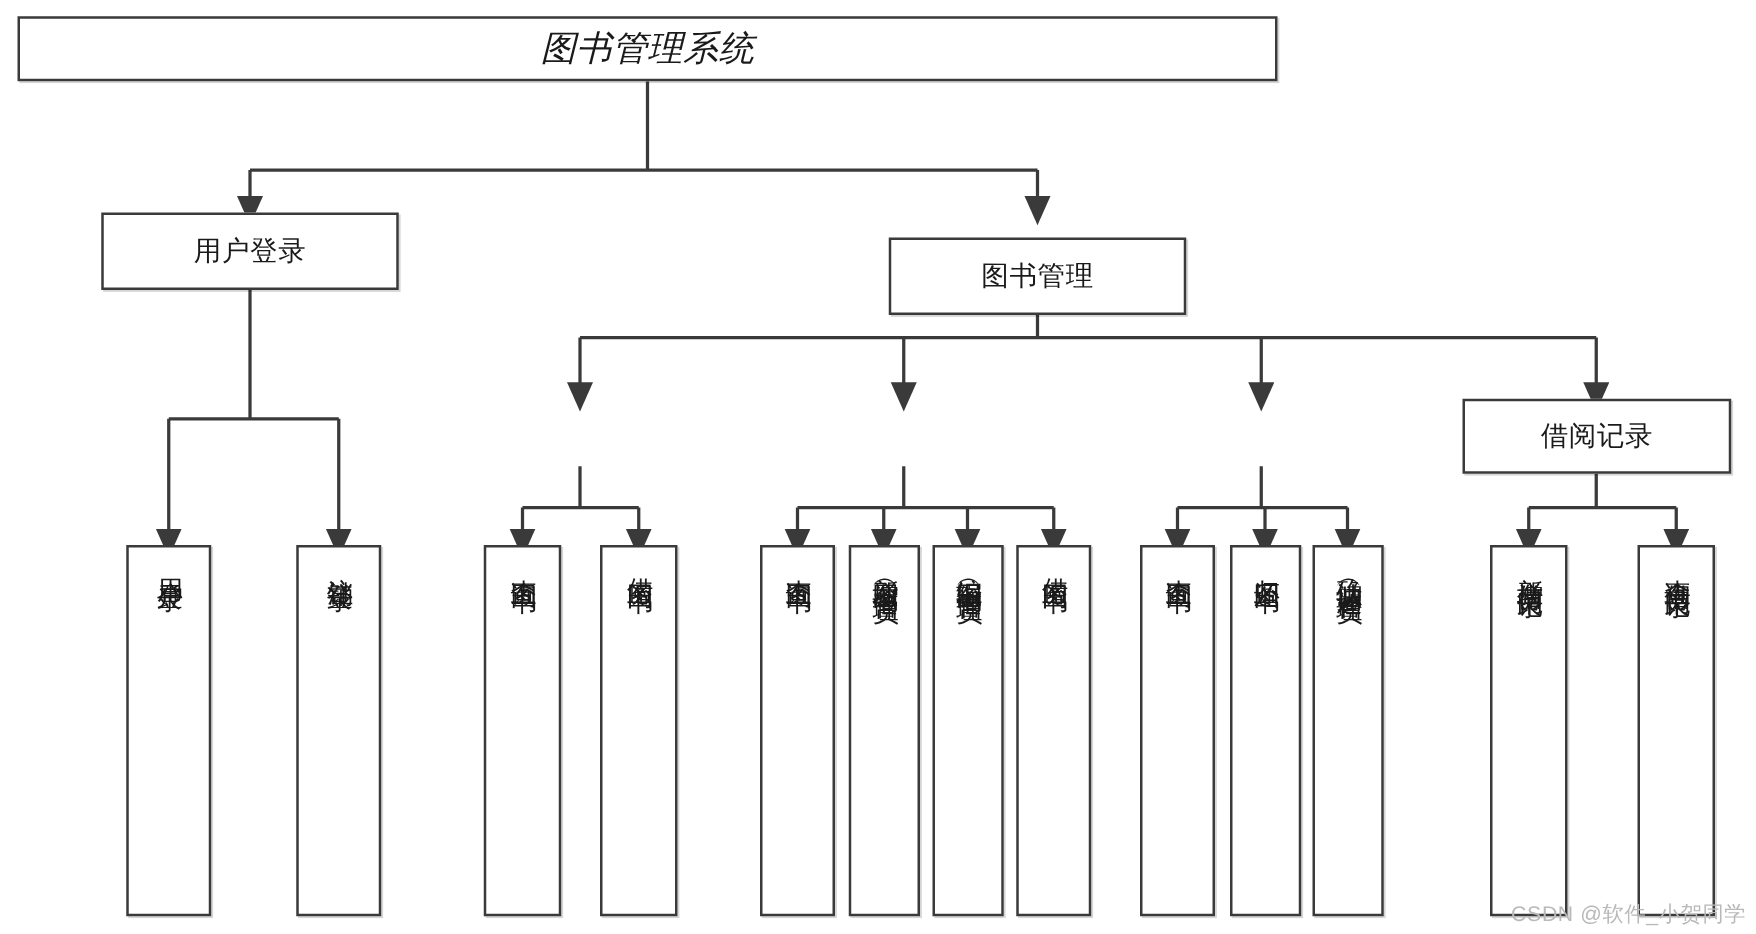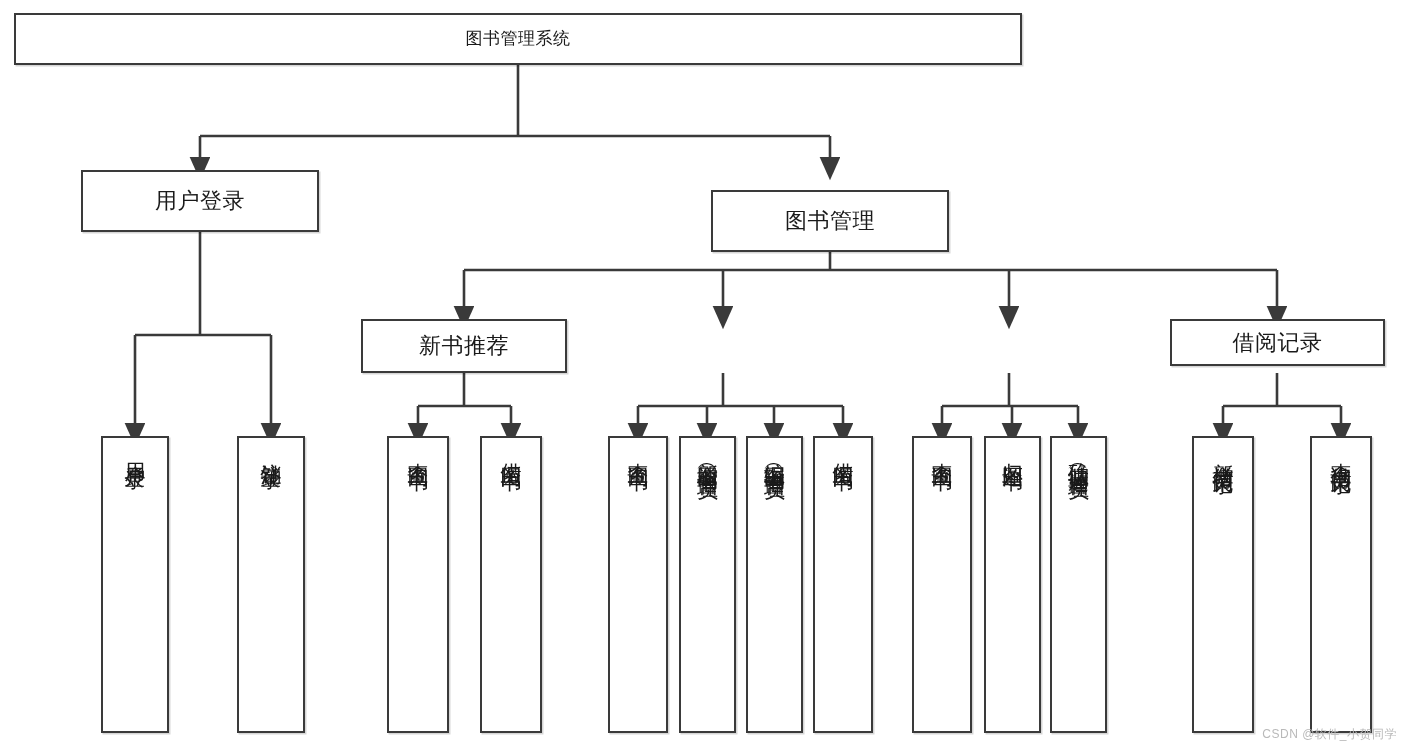--- a/index.html
+++ b/index.html
@@ -41,41 +41,42 @@
     display: block;
     text-align: center;
     line-height: 1.18;
     letter-spacing: 0.5px;
   }
   
   .node.horiz .label {
     font-size: 22px;
   }
   .node.root .label {
-    font-size: 17px;
+    font-size: 28px;
+    font-style: italic;
   }
   
   .node.vert {
     align-items: flex-start;
     justify-content: center;
     padding-top: 8px;
   }
   .node.vert .label {
     writing-mode: vertical-rl;
     text-orientation: upright;
     font-size: 21px;
     line-height: 1.05;
     letter-spacing: 2.5px;
     white-space: nowrap;
   }
   #watermark {
     position: absolute;
     right: 8px;
     bottom: 4px;
-    font-size: 12px;
+    font-size: 17px;
     color: #b9b9b9;
     letter-spacing: 0.5px;
     user-select: none;
     white-space: nowrap;
     text-align: center;
   }
 </style>
 </head>
 <body>
 
@@ -135,24 +136,21 @@
     <span class="label">图书管理系统</span>
   </div>
 
   <div class="node horiz" style="left:81px; top:170px; width:238px; height:62px;">
     <span class="label">用户登录</span>
   </div>
   <div class="node horiz" style="left:711px; top:170px; width:238px; height:62px;margin-top:20px;">
     <span class="label">图书管理</span>
   </div>
 
-  <div class="node horiz" style="left:361px; top:319px; width:206px; height:54px;">
-    <span class="label">新书推荐</span>
-  </div>
-  <div class="node horiz" style="left:1170px; top:319px; width:215px; height:47px;">
+  <div class="node horiz" style="left:1170px; top:319px; width:215px; height:60px;">
     <span class="label">借阅记录</span>
   </div>
 
   <div class="node vert" style="left:101px; top:436px; width:68px; height:297px;">
     <span class="label">用户登录</span>
   </div>
   <div class="node vert" style="left:237px; top:436px; width:68px; height:297px;">
     <span class="label">注销登录</span>
   </div>
   <div class="node vert" style="left:387px; top:436px; width:62px; height:297px;">

